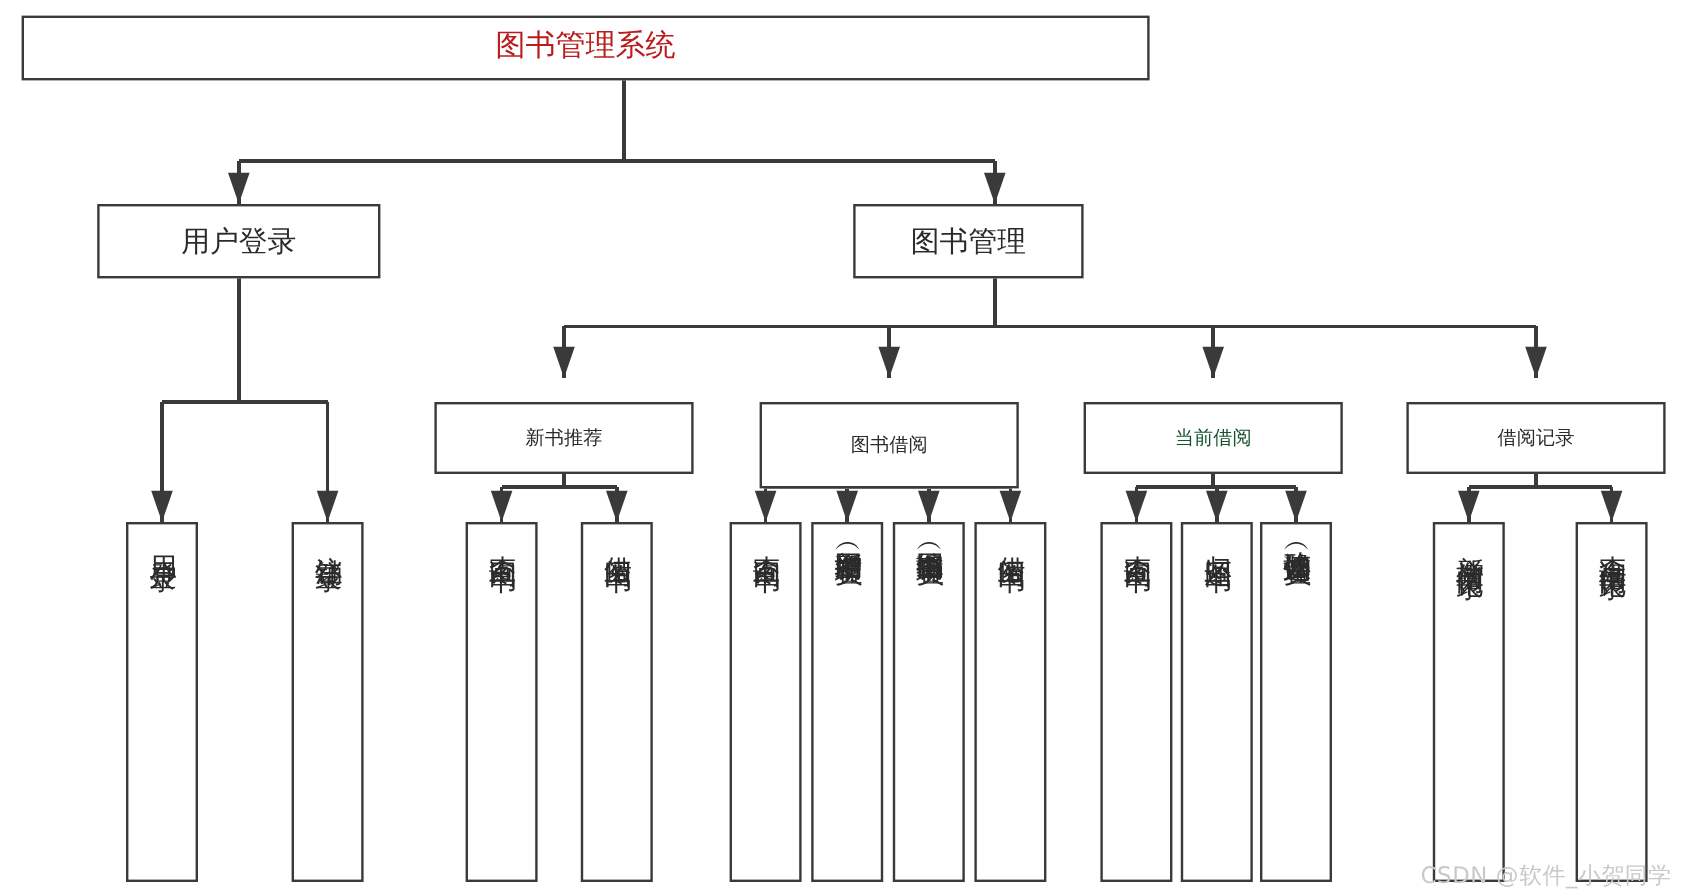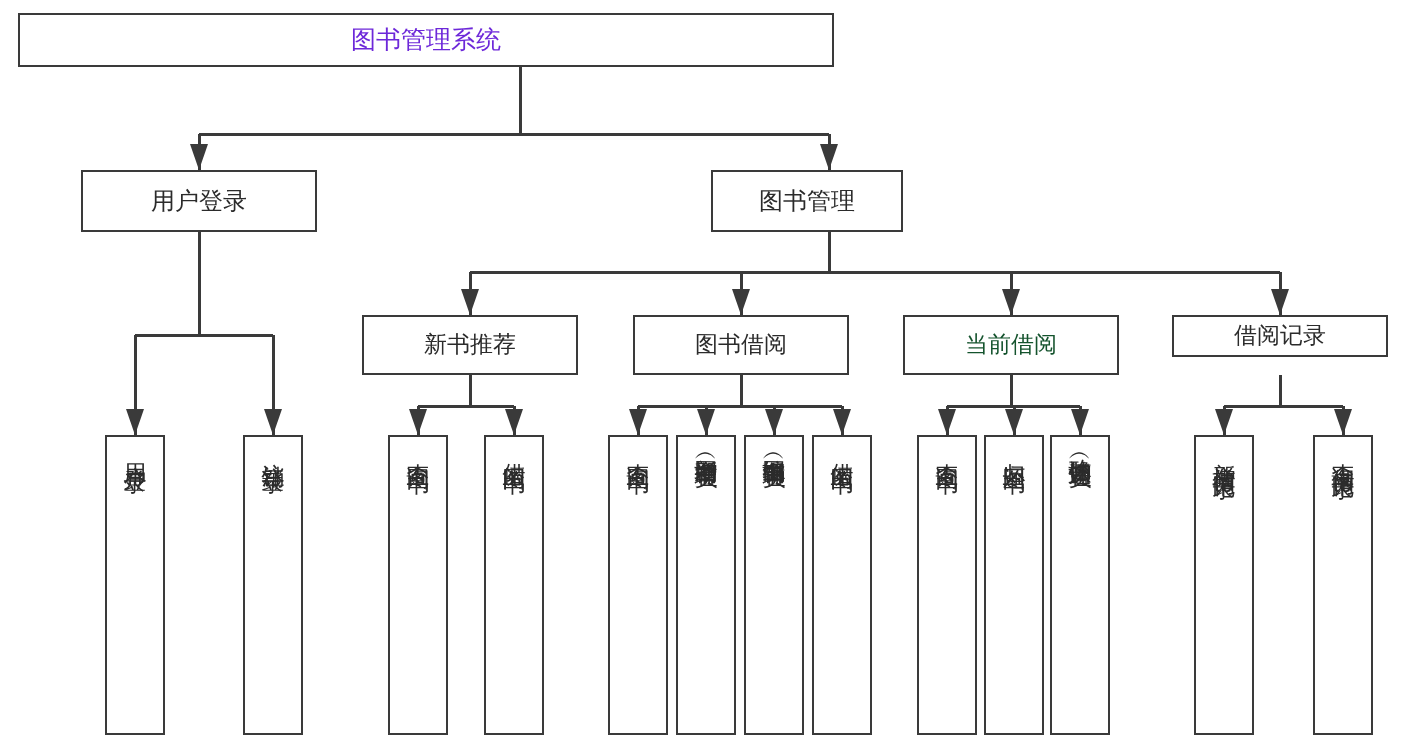--- a/index.html
+++ b/index.html
@@ -37,21 +37,22 @@
     text-align: center;
     line-height: 1.18;
   }
   .node.level-0 {
     font-size: 25px;
   }
   .node.level-1 {
     font-size: 24px;
   }
   .node.level-2 {
-    font-size: 23px;
+    font-size: 16px;
+    margin-top: 20px;
   }
   .node.leaf {
     font-size: 23px;
     align-items: flex-start;
     justify-content: center;
     padding-top: 8px;
   }
   .leaf-label {
     writing-mode: vertical-rl;
     text-orientation: upright;
@@ -128,39 +129,39 @@
       <line x1="1080" y1="406" x2="1080" y2="435" stroke="#3a3a3a" stroke-width="3" shape-rendering="crispEdges"></line>
       <path d="M 1071 409 L 1080 435 L 1089 409 Z" fill="#3a3a3a"></path>
       <line x1="1280" y1="375" x2="1280" y2="406" stroke="#3a3a3a" stroke-width="3" shape-rendering="crispEdges"></line>
       <line x1="1224" y1="406" x2="1343" y2="406" stroke="#3a3a3a" stroke-width="3" shape-rendering="crispEdges"></line>
       <line x1="1224" y1="406" x2="1224" y2="435" stroke="#3a3a3a" stroke-width="3" shape-rendering="crispEdges"></line>
       <path d="M 1215 409 L 1224 435 L 1233 409 Z" fill="#3a3a3a"></path>
       <line x1="1343" y1="406" x2="1343" y2="435" stroke="#3a3a3a" stroke-width="3" shape-rendering="crispEdges"></line>
       <path d="M 1334 409 L 1343 435 L 1352 409 Z" fill="#3a3a3a"></path>
     </svg>
   <div id="nodes">
-      <div class="node level-0" style="left: 18px; top: 13px; width: 816px; height: 54px; border-color: rgb(58, 58, 58); color: #6d28d9; background: rgb(255, 255, 255);">
+      <div class="node level-0" style="left: 18px; top: 13px; width: 940px; height: 54px; border-color: rgb(58, 58, 58); color: #b91c1c; background: rgb(255, 255, 255); font-family: Liberation Mono, monospace;">
         <span>图书管理系统</span>
       </div>
       <div class="node level-1" style="left: 81px; top: 170px; width: 236px; height: 62px; border-color: rgb(58, 58, 58); color: rgb(43, 43, 43); background: rgb(255, 255, 255);">
         <span>用户登录</span>
       </div>
       <div class="node level-1" style="left: 711px; top: 170px; width: 192px; height: 62px; border-color: rgb(58, 58, 58); color: rgb(43, 43, 43); background: rgb(255, 255, 255);">
         <span>图书管理</span>
       </div>
       <div class="node level-2" style="left: 362px; top: 315px; width: 216px; height: 60px; border-color: rgb(58, 58, 58); color: rgb(43, 43, 43); background: rgb(255, 255, 255);">
         <span>新书推荐</span>
       </div>
-      <div class="node level-2" style="left: 633px; top: 315px; width: 216px; height: 60px; border-color: rgb(58, 58, 58); color: rgb(43, 43, 43); background: rgb(255, 255, 255);">
+      <div class="node level-2" style="left: 633px; top: 315px; width: 216px; height: 72px; border-color: rgb(58, 58, 58); color: rgb(43, 43, 43); background: rgb(255, 255, 255);">
         <span>图书借阅</span>
       </div>
       <div class="node level-2" style="left: 903px; top: 315px; width: 216px; height: 60px; border-color: rgb(58, 58, 58); color: #14532d; background: rgb(255, 255, 255);">
         <span>当前借阅</span>
       </div>
-      <div class="node level-2" style="left: 1172px; top: 315px; width: 216px; height: 42px; border-color: rgb(58, 58, 58); color: rgb(43, 43, 43); background: rgb(255, 255, 255);">
+      <div class="node level-2" style="left: 1172px; top: 315px; width: 216px; height: 60px; border-color: rgb(58, 58, 58); color: rgb(43, 43, 43); background: rgb(255, 255, 255);">
         <span>借阅记录</span>
       </div>
       <div class="node level-3 leaf" style="left: 105px; top: 435px; width: 60px; height: 300px; border-color: rgb(58, 58, 58); color: rgb(43, 43, 43); background: rgb(255, 255, 255);">
         <span class="leaf-label">用户登录</span>
       </div>
       <div class="node level-3 leaf" style="left: 243px; top: 435px; width: 60px; height: 300px; border-color: rgb(58, 58, 58); color: rgb(43, 43, 43); background: rgb(255, 255, 255);">
         <span class="leaf-label">注销登录</span>
       </div>
       <div class="node level-3 leaf" style="left: 388px; top: 435px; width: 60px; height: 300px; border-color: rgb(58, 58, 58); color: rgb(43, 43, 43); background: rgb(255, 255, 255);">
         <span class="leaf-label">查询图书</span>
@@ -189,13 +190,14 @@
       <div class="node level-3 leaf tall-text" style="left: 1050px; top: 435px; width: 60px; height: 300px; border-color: rgb(58, 58, 58); color: rgb(43, 43, 43); background: rgb(255, 255, 255);">
         <span class="leaf-label">确认归还（管理员）</span>
       </div>
       <div class="node level-3 leaf" style="left: 1194px; top: 435px; width: 60px; height: 300px; border-color: rgb(58, 58, 58); color: rgb(43, 43, 43); background: rgb(255, 255, 255);">
         <span class="leaf-label">新增借阅记录</span>
       </div>
       <div class="node level-3 leaf" style="left: 1313px; top: 435px; width: 60px; height: 300px; border-color: rgb(58, 58, 58); color: rgb(43, 43, 43); background: rgb(255, 255, 255);">
         <span class="leaf-label">查询借阅记录</span>
       </div>
     </div>
+  <div id="watermark">CSDN @软件_小贺同学</div>
 </div>
 
 </body></html>

